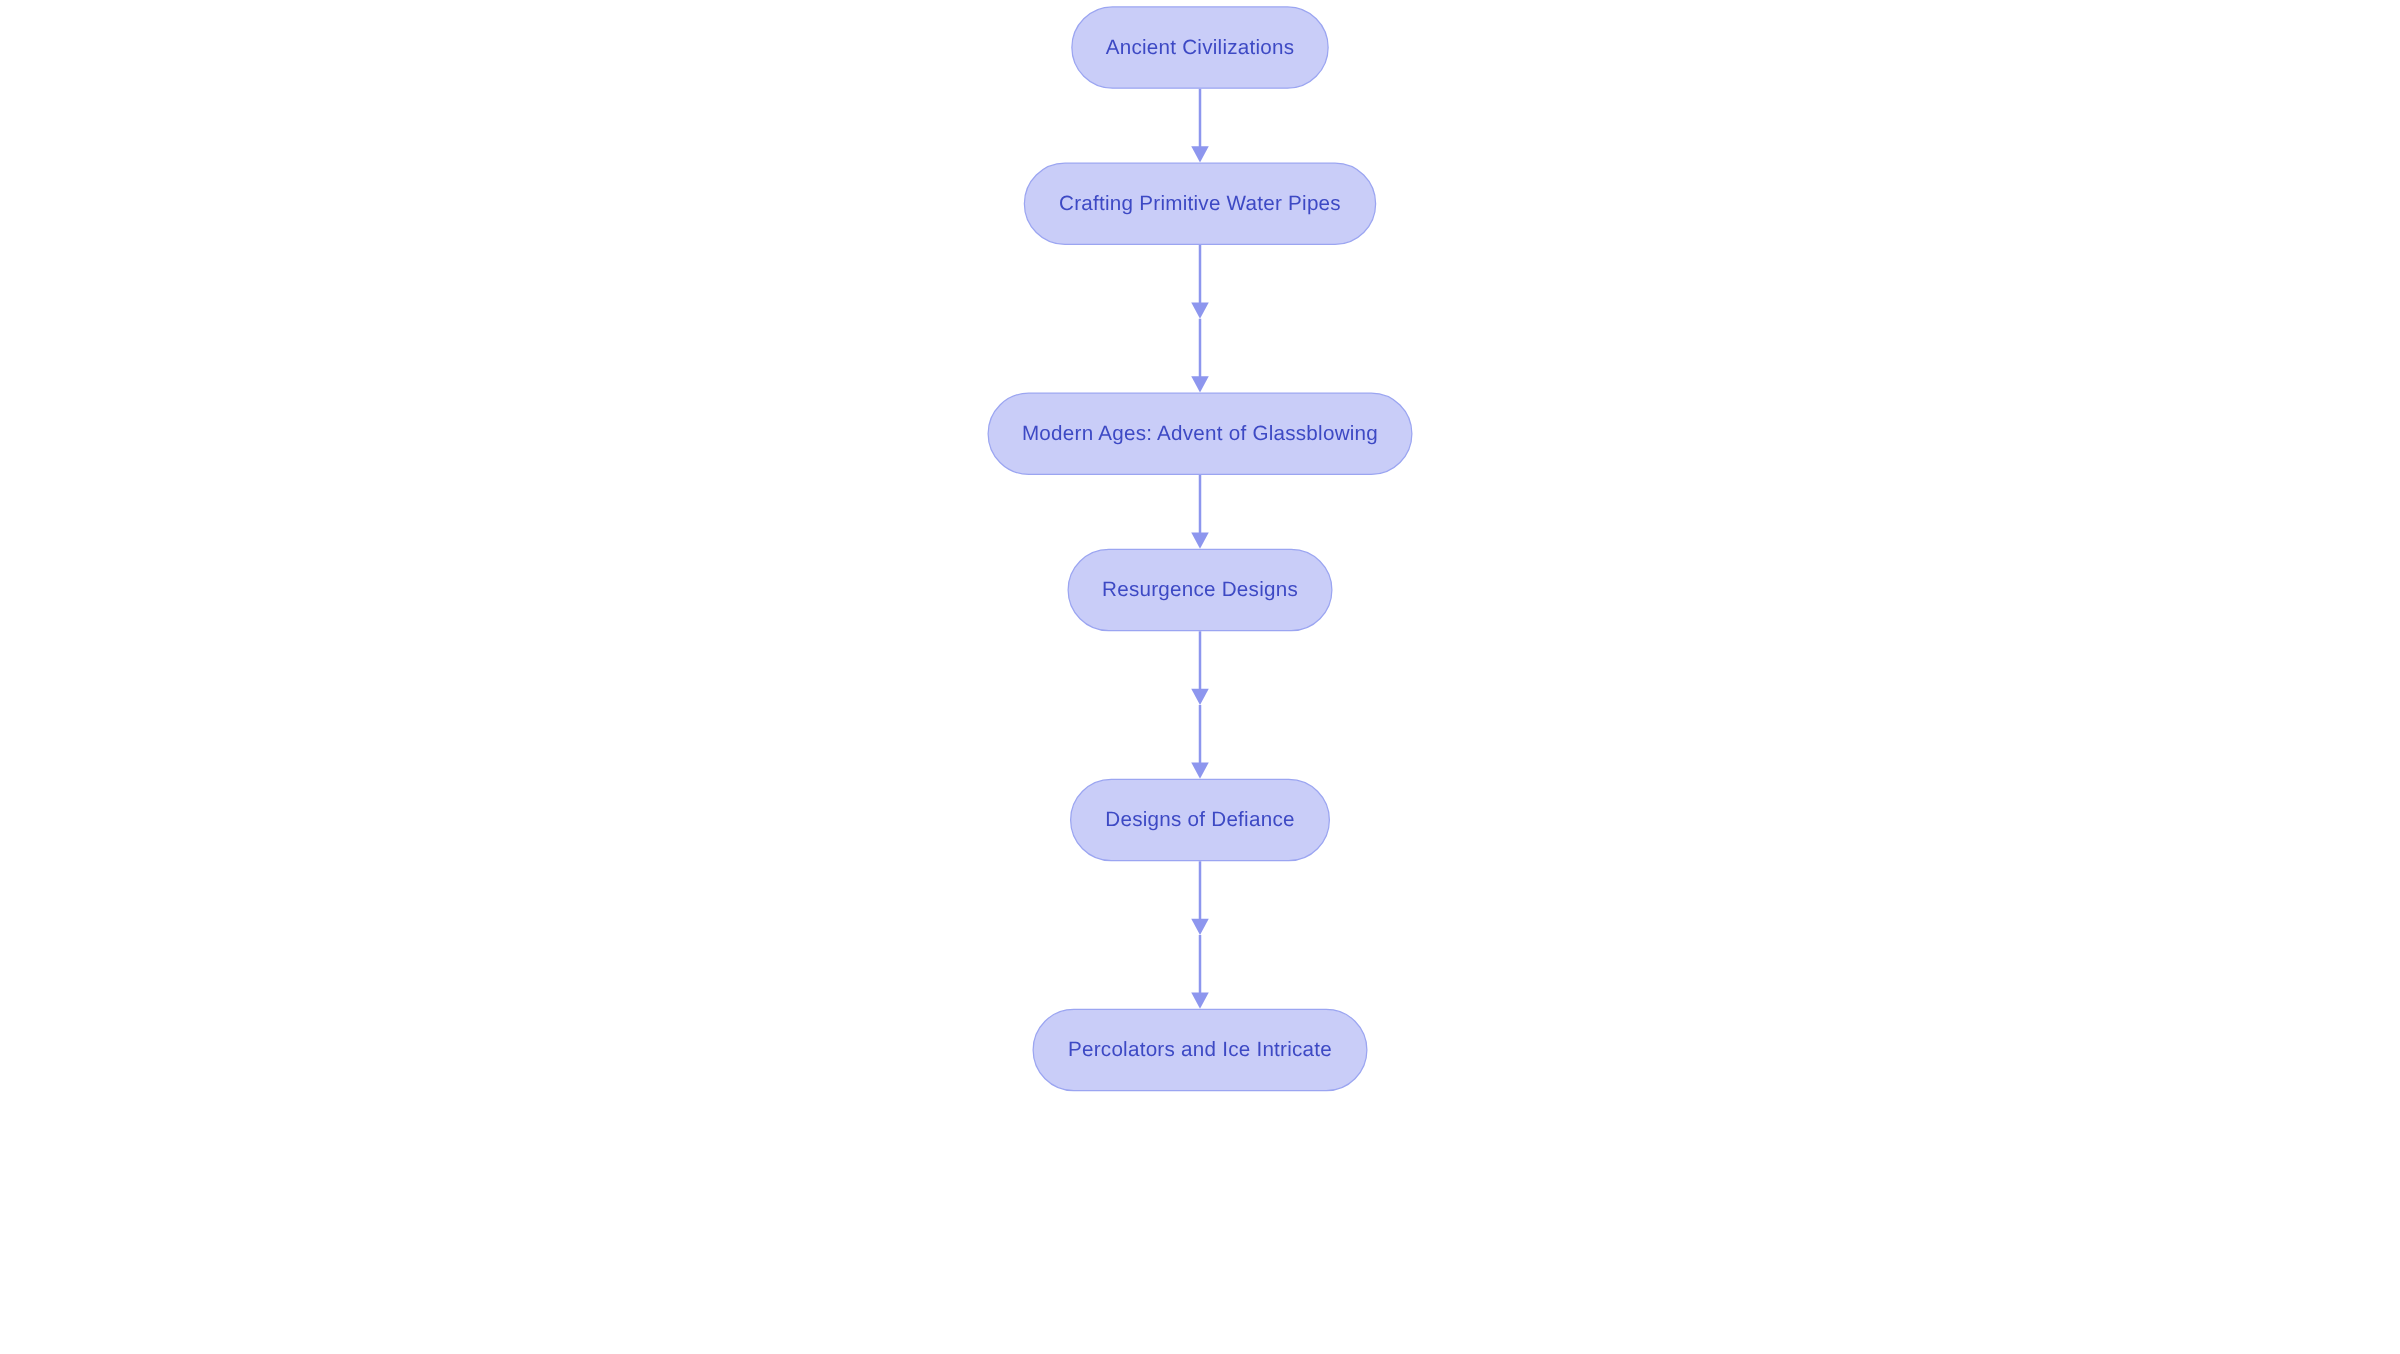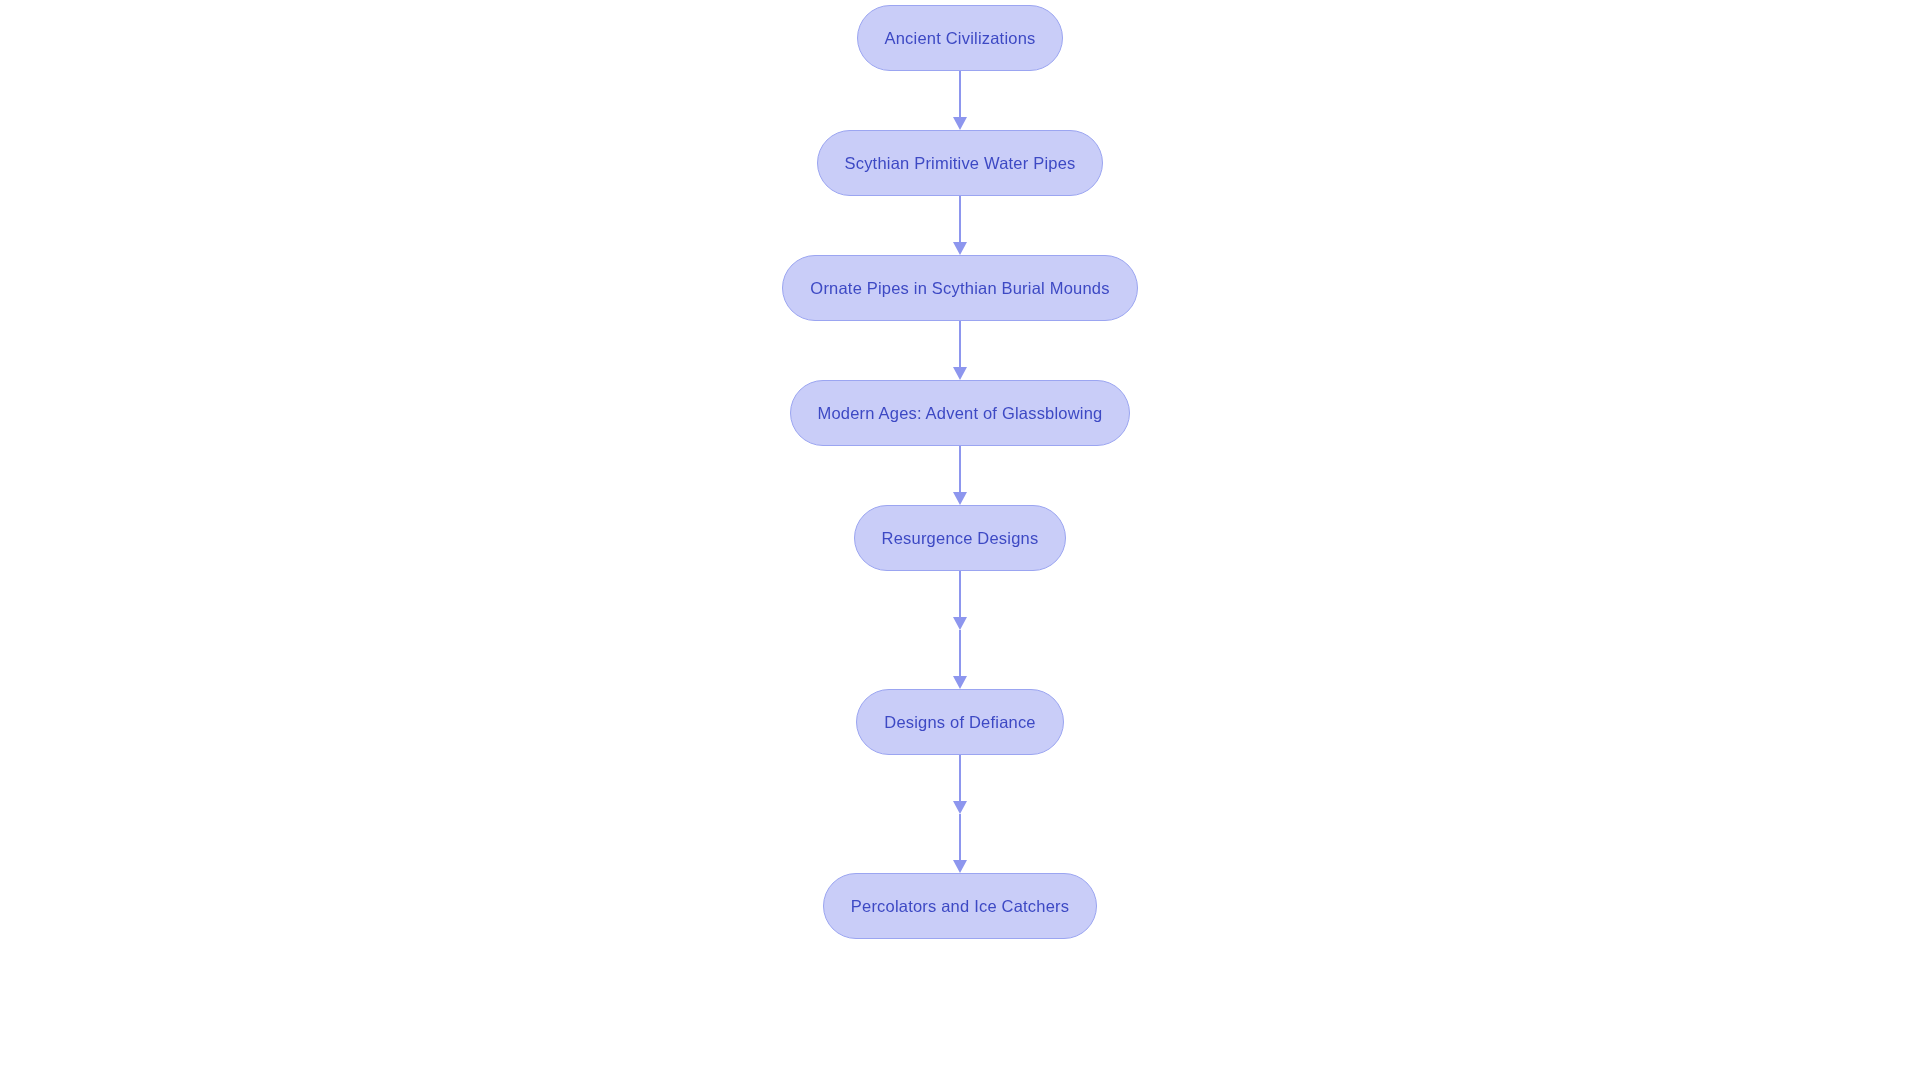--- a/index.html
+++ b/index.html
@@ -74,31 +74,28 @@
   <div class="flow-node">
     <span class="label">Ancient Civilizations</span>
   </div>
 
   <div class="flow-arrow">
     <div class="shaft"></div>
     <div class="head"></div>
   </div>
 
   <div class="flow-node">
-    <span class="label">Scythian Primitive Water Pipes</span>
+    <span class="label">Crafting Primitive Water Pipes</span>
   </div>
 
   <div class="flow-arrow">
     <div class="shaft"></div>
     <div class="head"></div>
   </div>
 
-  <div class="flow-node">
-    <span class="label">Ornate Pipes in Scythian Burial Mounds</span>
-  </div>
 
   <div class="flow-arrow">
     <div class="shaft"></div>
     <div class="head"></div>
   </div>
 
   <div class="flow-node">
     <span class="label">Modern Ages: Advent of Glassblowing</span>
   </div>
 
@@ -131,16 +128,16 @@
     <div class="head"></div>
   </div>
 
 
   <div class="flow-arrow">
     <div class="shaft"></div>
     <div class="head"></div>
   </div>
 
   <div class="flow-node">
-    <span class="label">Percolators and Ice Catchers</span>
+    <span class="label">Percolators and Ice Intricate</span>
   </div>
 
 </div>
 
 </body></html>

